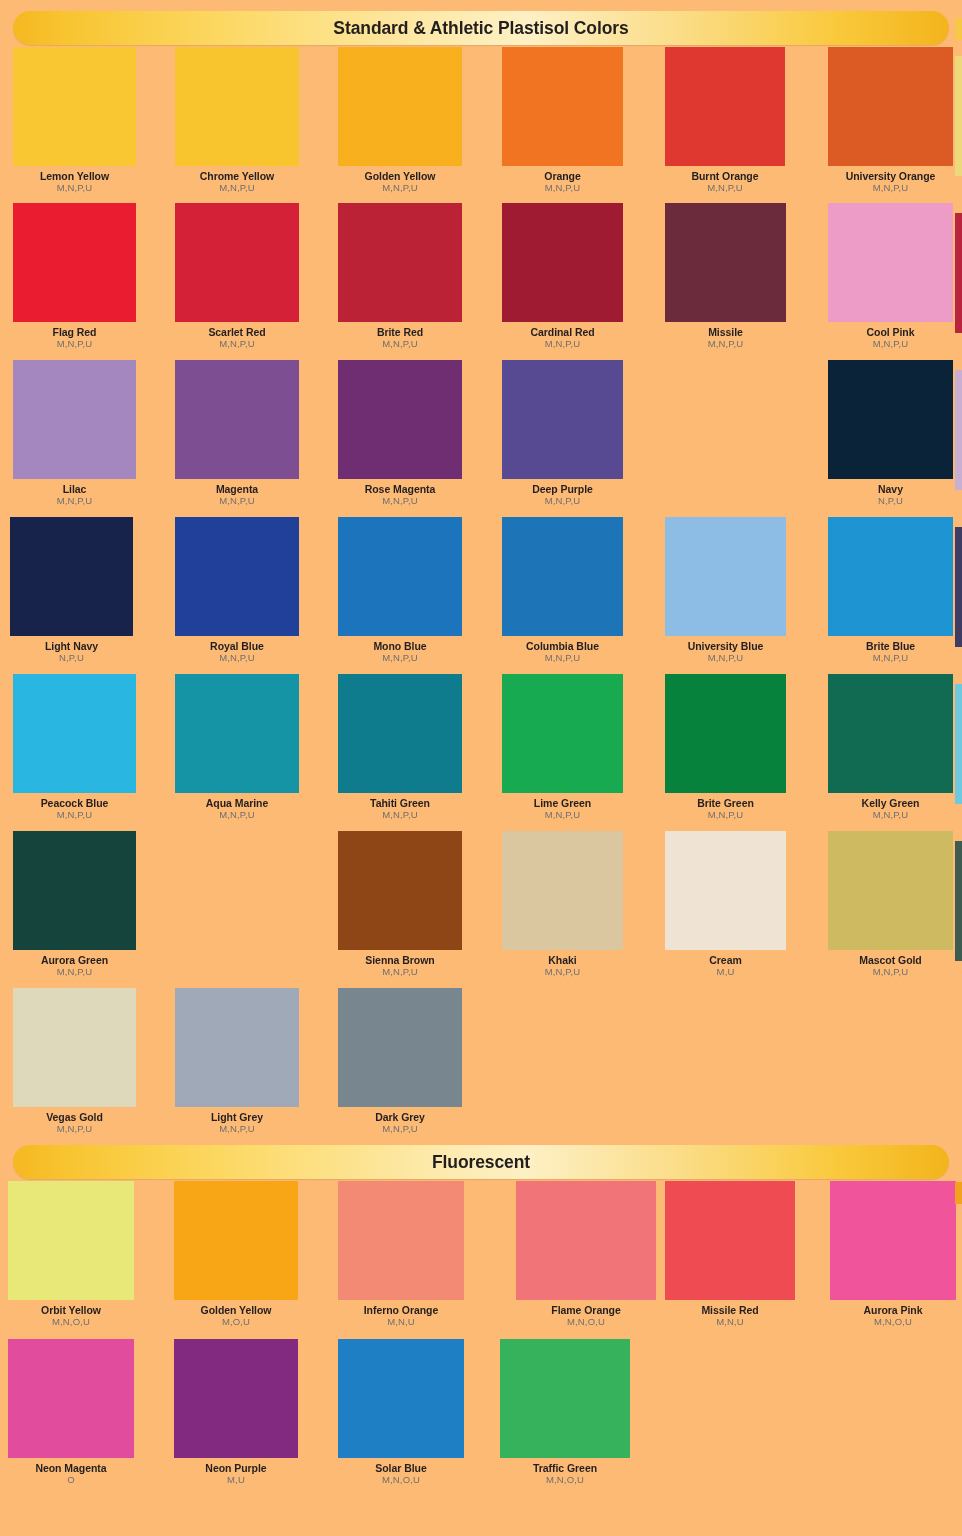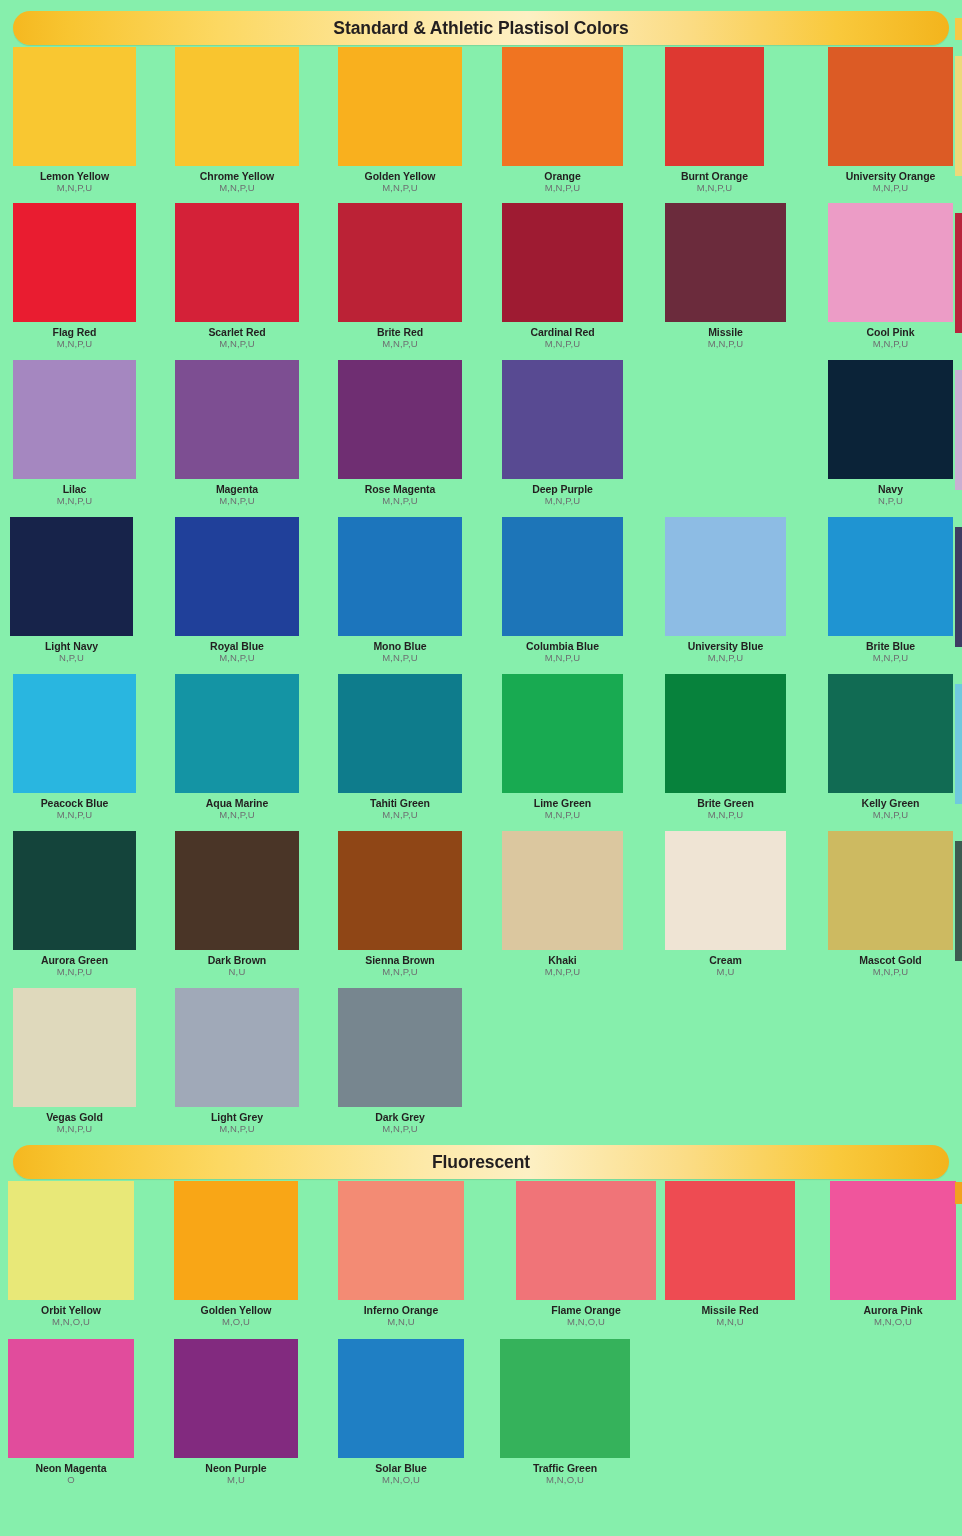--- a/index.html
+++ b/index.html
@@ -12,21 +12,21 @@
     height: 1536px;
     font-family: "Liberation Sans", sans-serif;
     overflow: hidden;
     position: relative;
   }
 
   .page {
     position: relative;
     width: 962px;
     height: 1536px;
-    background: #86efac;
+    background: #fdba74;
     overflow: hidden;
   }
 
   
   .section-header {
     position: relative;
     height: 34px;
     border-radius: 17px;
     background: linear-gradient(90deg,
         #f5b820 0%,
@@ -131,21 +131,21 @@
           <span class="ccodes">M,N,P,U</span>
         </div>
       </div>
       <div class="swatch" style="left: 502px; top: 2px; width: 121px;">
         <div class="chip" style="height: 119px; background: rgb(240, 116, 33);"></div>
         <div class="caption">
           <span class="cname">Orange</span>
           <span class="ccodes">M,N,P,U</span>
         </div>
       </div>
-      <div class="swatch" style="left: 665px; top: 2px; width: 99px;">
+      <div class="swatch" style="left: 665px; top: 2px; width: 120px;">
         <div class="chip" style="height: 119px; background: rgb(222, 56, 49);"></div>
         <div class="caption">
           <span class="cname">Burnt Orange</span>
           <span class="ccodes">M,N,P,U</span>
         </div>
       </div>
       <div class="swatch" style="left: 828px; top: 2px; width: 125px;">
         <div class="chip" style="height: 119px; background: rgb(220, 91, 37);"></div>
         <div class="caption">
           <span class="cname">University Orange</span>
@@ -311,27 +311,20 @@
         <div class="caption">
           <span class="cname">Kelly Green</span>
           <span class="ccodes">M,N,P,U</span>
         </div>
       </div>
       <div class="swatch" style="left: 13px; top: 786px; width: 123px;">
         <div class="chip" style="height: 119px; background: rgb(20, 68, 59);"></div>
         <div class="caption">
           <span class="cname">Aurora Green</span>
           <span class="ccodes">M,N,P,U</span>
-        </div>
-      </div>
-      <div class="swatch" style="left: 175px; top: 786px; width: 124px;">
-        <div class="chip" style="height: 119px; background: rgb(74, 53, 39);"></div>
-        <div class="caption">
-          <span class="cname">Dark Brown</span>
-          <span class="ccodes">N,U</span>
         </div>
       </div>
       <div class="swatch" style="left: 338px; top: 786px; width: 124px;">
         <div class="chip" style="height: 119px; background: rgb(143, 70, 22);"></div>
         <div class="caption">
           <span class="cname">Sienna Brown</span>
           <span class="ccodes">M,N,P,U</span>
         </div>
       </div>
       <div class="swatch" style="left: 502px; top: 786px; width: 121px;">

